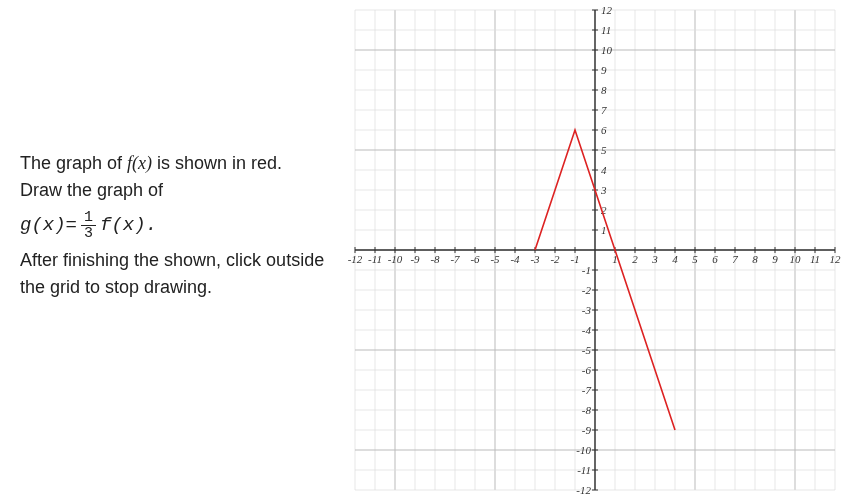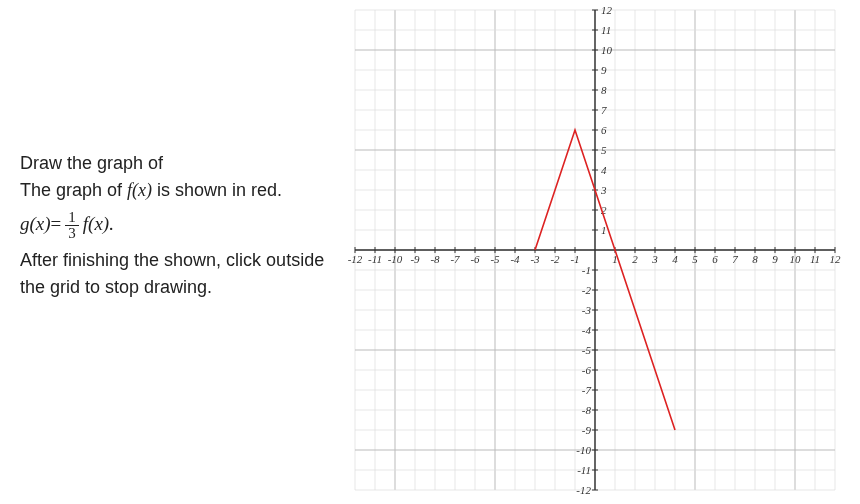--- a/index.html
+++ b/index.html
@@ -20,21 +20,22 @@
   .left {
     width: 345px;
     padding: 150px 20px 0 20px;
     font-size: 18px;
     color: #222;
     line-height: 1.5;
   }
   .left .mathvar { font-family: "Times New Roman", Georgia, serif; font-style: italic; }
   .eq {
     display: inline-flex;
-    font-family: Liberation Serif, serif;
+    align-items: center;
+    font-family: Liberation Mono, monospace;
     font-style: italic;
     font-size: 19px;
     margin: 6px 0;
   }
   .frac {
     display: inline-flex;
     flex-direction: column;
     align-items: center;
     font-style: normal;
     font-size: 15px;
@@ -53,24 +54,24 @@
     font-style: italic;
     font-size: 11px;
     fill: #333;
   }
 </style>
 </head>
 <body>
 
 <div class="wrap">
   <div class="left">
-    <div>Draw the graph of</div>
     <div>
       <span>The graph of </span><span class="mathvar">f(x)</span><span> is shown in red.</span>
     </div>
+    <div>Draw the graph of</div>
     <div class="eq">
       <span>g(x)</span>
       <span style="font-style:normal;"> = </span>
       <span class="frac">
         <span class="num">1</span>
         <span class="den">3</span>
       </span>
       <span>f(x).</span>
     </div>
     <div>After finishing the shown, click outside the grid to stop drawing.</div>

